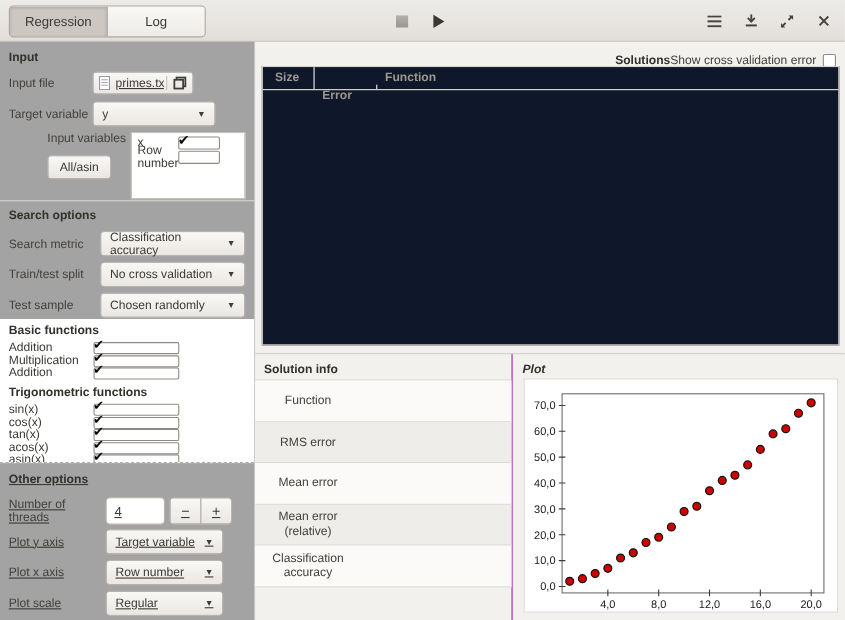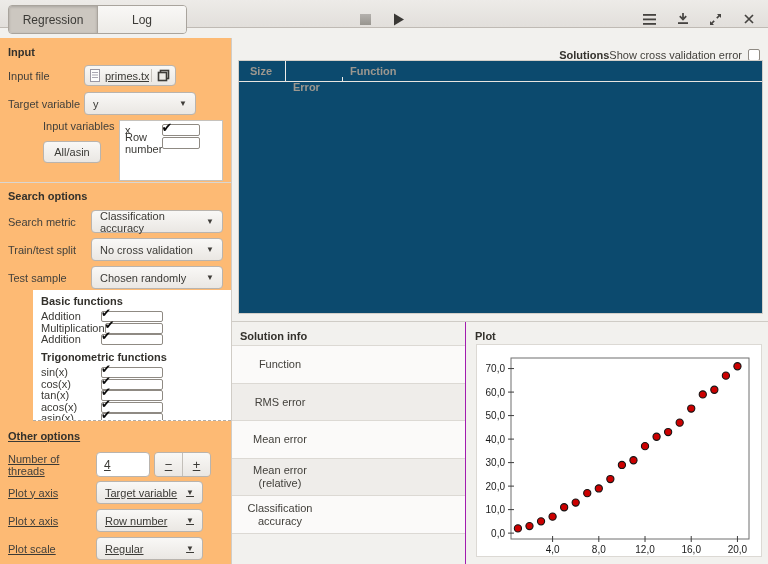--- a/index.html
+++ b/index.html
@@ -1,31 +1,31 @@
 <!DOCTYPE html>
 <html><head>
 <meta charset="utf-8">
 <style>
   html,body{margin:0;padding:0;}
   body{width:768px;height:564px;font-family:"Liberation Sans","DejaVu Sans",sans-serif;font-size:11px;color:#3b3a36;background:#f2f1ee;overflow:hidden;}
   .app{position:relative;width:768px;height:564px;background:#f2f1ee;}
 
   
-  .topbar{position:absolute;left:0;top:0;width:768px;height:28px;background:linear-gradient(#edebe8,#e2dfdb);border-bottom:1px solid #bfbab4;box-sizing:border-box;}
+  .topbar{position:absolute;left:0;top:0;width:768px;height:38px;background:linear-gradient(#edebe8,#e2dfdb);border-bottom:1px solid #bfbab4;box-sizing:border-box;}
   .tabgroup{position:absolute;left:8px;top:5px;height:27px;display:flex;border:1px solid #a9a49d;border-radius:4px;overflow:hidden;background:#eceae6;}
   .tab{width:88px;display:flex;align-items:center;justify-content:center;font-size:12px;color:#3b3a36;background:linear-gradient(#f9f8f6,#edebe7);cursor:default;}
   .tab.active{background:#ccc7c0;box-shadow:inset 0 1px 3px rgba(0,0,0,.18);}
   .tab + .tab{border-left:1px solid #a9a49d;}
   .run-controls{position:absolute;left:358px;top:0;height:38px;display:flex;align-items:center;gap:18px;}
   .stop-sq{width:11px;height:11px;background:linear-gradient(#b4b1ad,#98958f);}
   .win-controls{position:absolute;right:12px;top:0;height:38px;display:flex;align-items:center;gap:18px;}
   .wicon{width:15px;height:15px;display:flex;align-items:center;justify-content:center;}
 
   
-  .left-panel{position:absolute;left:0;top:38px;width:231px;bottom:0;background:#fdba74;border-right:1px solid #d0ccc6;box-sizing:content-box;}
+  .left-panel{position:absolute;left:0;top:38px;width:231px;bottom:0;background:#a3a3a3;border-right:1px solid #d0ccc6;box-sizing:content-box;}
   .section-title{font-weight:bold;color:#33312c;}
   label{color:#43413c;}
 
   .input-section{height:144px;padding:8px 8px 0;box-sizing:border-box;}
   .input-section .section-title{margin-bottom:7px;}
   .frow{display:flex;align-items:center;}
   .frow label{width:76px;flex:none;}
   .row-file{margin-bottom:6px;}
   .row-target{margin-bottom:5px;}
   .row-vars{align-items:flex-start;}
@@ -44,21 +44,21 @@
 
   .checkbox{width:12px;height:12px;background:#fff;border:1px solid #8f8a83;border-radius:2px;position:relative;flex:none;box-sizing:border-box;}
   .checkbox.checked::after{content:"✔";position:absolute;left:-1px;top:-5px;font-size:13px;font-weight:bold;color:#0a0a0a;}
 
   .search-section{height:108px;padding:7px 8px 0;border-top:1px solid #d9d6d1;box-sizing:border-box;}
   .search-section .section-title{margin-bottom:8px;}
   .srow{display:flex;align-items:center;margin-bottom:5px;}
   .srow label{flex:1;}
   .sel-search{width:132px;height:23px;flex:none;}
 
-  .functions-area{height:131px;background:#fff;border-bottom:1px dashed #b1ada7;padding:5px 8px 0;box-sizing:border-box;overflow:hidden;margin-left:33px;}
+  .functions-area{height:131px;background:#fff;border-bottom:1px dashed #b1ada7;padding:5px 8px 0;box-sizing:border-box;overflow:hidden;}
   .fgroup-title{font-weight:bold;color:#33312c;margin:0 0 4px;}
   .fgroup-title.second{margin-top:5px;}
   .fn-row{display:flex;align-items:center;height:11.6px;padding-right:60px;}
   .fn-row span{flex:1;line-height:11px;}
   .fn-row .checkbox{width:11px;height:11px;}
   .fn-row .checkbox.checked::after{font-size:12px;top:-4px;}
 
   .other-section{padding:9px 8px 0;box-sizing:border-box;text-decoration:underline;}
   .other-section .section-title{margin-bottom:10px;}
   .orow{display:flex;align-items:center;margin-bottom:5px;}
@@ -69,39 +69,39 @@
   .spin-btn{width:27px;display:flex;align-items:center;justify-content:center;background:linear-gradient(#f9f8f6,#eae7e3);font-size:13px;color:#3b3a36;}
   .spin-btn + .spin-btn{border-left:1px solid #c3bfb9;}
   .sel-other{width:107px;height:23px;flex:none;}
 
   
   .main{position:absolute;left:232px;top:38px;right:0;bottom:0;background:#f2f1ee;}
   .solutions-panel{position:absolute;top:0;left:0;right:0;height:284px;border-bottom:1px solid #cfccc6;box-sizing:border-box;}
   .panel-header{display:flex;justify-content:flex-end;align-items:center;padding:8px 8px 0;height:17px;}
   .panel-title{font-weight:bold;color:#33312c;}
   .cv-wrap{display:flex;align-items:center;gap:6px;color:#43413c;}
-  .sol-table{position:absolute;left:6px;right:5px;top:22px;bottom:7px;background:#0c4a6e;border:1px solid #d3cfc9;box-sizing:border-box;}
+  .sol-table{position:absolute;left:6px;right:5px;top:22px;bottom:7px;background:#0f172a;border:1px solid #d3cfc9;box-sizing:border-box;}
   .thead{display:flex;height:20px;border-bottom:1px solid #e8e5e0;}
   .th{font-weight:bold;color:#9c978f;line-height:20px;box-sizing:border-box;border-right:1px solid #efedea;}
   .th-size{width:47px;padding-left:11px;}
   .th-error{width:57px;padding-left:7px;margin-top:16px;}
   .th-func{flex:1;padding-left:7px;border-right:none;}
 
   .bottom-row{position:absolute;top:284px;left:0;right:0;bottom:0;display:flex;}
   .solution-info{width:234px;flex:none;border-right:1px solid #a21caf;box-sizing:border-box;position:relative;}
   .si-header{padding:8px 8px 0;font-weight:bold;color:#33312c;}
   .si-rows{position:absolute;left:0;right:0;top:23px;border-top:1px solid #dcd9d4;}
   .si-row{display:flex;align-items:center;border-bottom:1px solid #dcd9d4;box-sizing:border-box;}
   .si-row:nth-child(odd){background:#fbfaf9;}
   .si-row:nth-child(even){background:#efedea;}
   .si-label{width:96px;text-align:center;line-height:13px;color:#43413c;}
   .si-h38{height:38px;} .si-h37{height:37px;}
 
   .plot-panel{flex:1;position:relative;}
-  .plot-header{padding:8px 0 0 9px;font-weight:bold;color:#33312c;}
+  .plot-header{padding:8px 0 0 9px;font-weight:bold;color:#33312c;font-style:italic;}
   .plot-canvas{position:absolute;left:10px;right:6px;top:22px;bottom:7px;background:#fff;border:1px solid #dcd9d4;box-sizing:border-box;}
   .plot-canvas svg{display:block;}
 </style>
 </head>
 <body>
 
 <div class="app">
 
   <div class="topbar">
     <div class="tabgroup">

